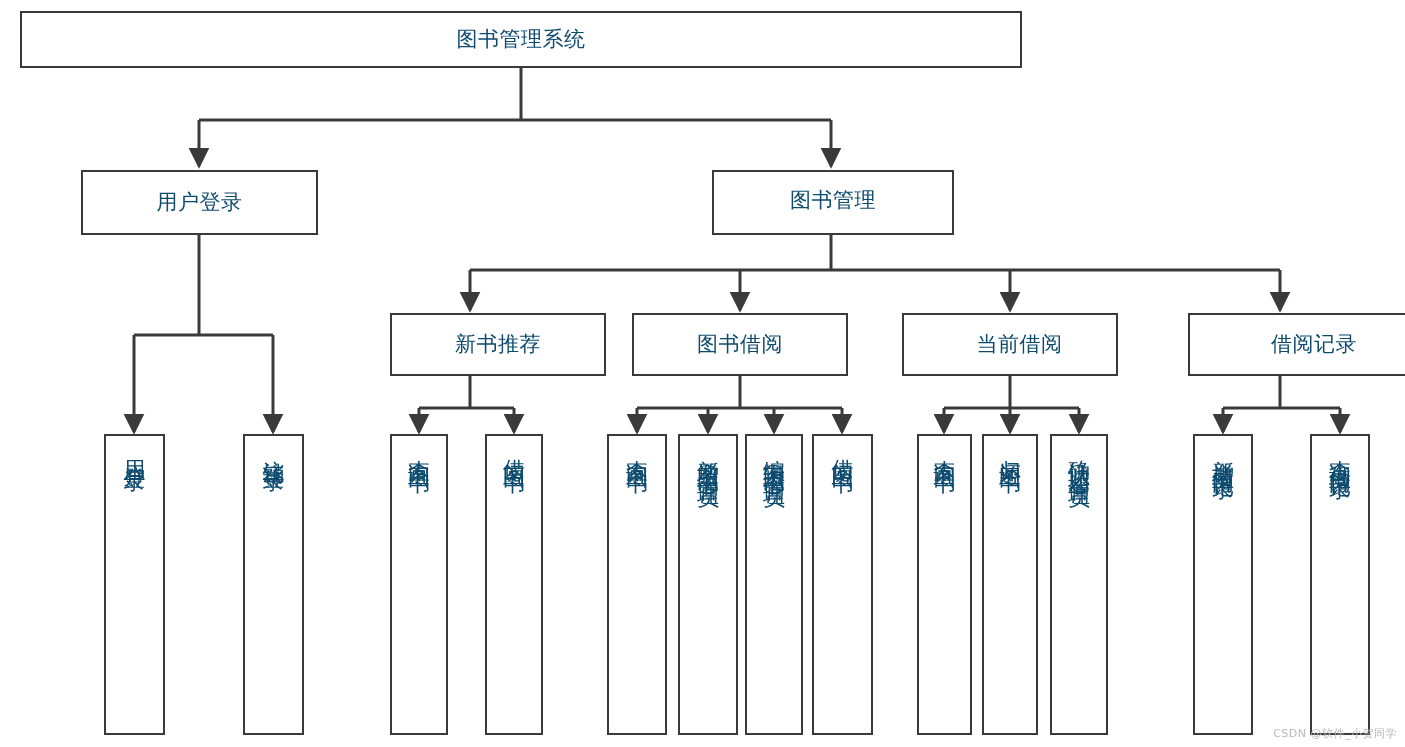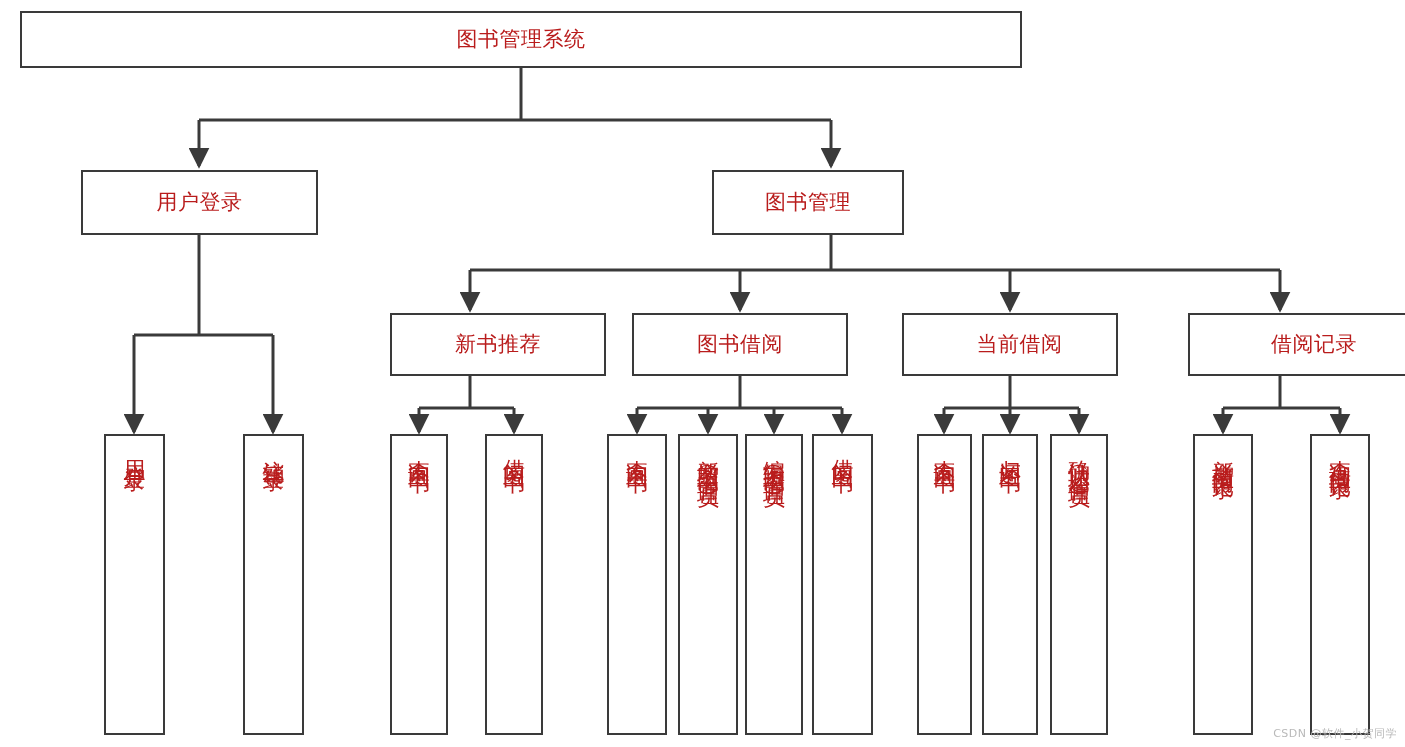--- a/index.html
+++ b/index.html
@@ -28,21 +28,21 @@
     position: absolute;
     box-sizing: border-box;
     background: #ffffff;
     border: 2px solid #3a3a3a;
     display: flex;
     align-items: center;
     justify-content: center;
     z-index: 2;
   }
   .node-label {
-    color: #b91c1c;
+    color: #0c4a6e;
     font-size: 21px;
     line-height: 1.18;
     letter-spacing: 0.5px;
     white-space: nowrap;
     text-align: center;
   }
   
   .node.h-box .node-label {
     font-size: 21px;
   }
@@ -129,21 +129,21 @@
   </svg>
 
   <div class="node h-box" style="left:20px; top:11px; width:1002px; height:57px;">
     <span class="node-label">图书管理系统</span>
   </div>
 
   <div class="node h-box" style="left:81px; top:170px; width:237px; height:65px;">
     <span class="node-label">用户登录</span>
   </div>
 
-  <div class="node h-box" style="left:712px; top:170px; width:192px; height:65px;">
+  <div class="node h-box" style="left:712px; top:170px; width:242px; height:65px;font-family:Liberation Mono, monospace;">
     <span class="node-label">图书管理</span>
   </div>
 
   <div class="node h-box" style="left:346px; top:313px; width:216px; height:63px;margin-left:44px;">
     <span class="node-label">新书推荐</span>
   </div>
 
   <div class="node h-box" style="left:632px; top:313px; width:216px; height:63px;">
     <span class="node-label">图书借阅</span>
   </div>

